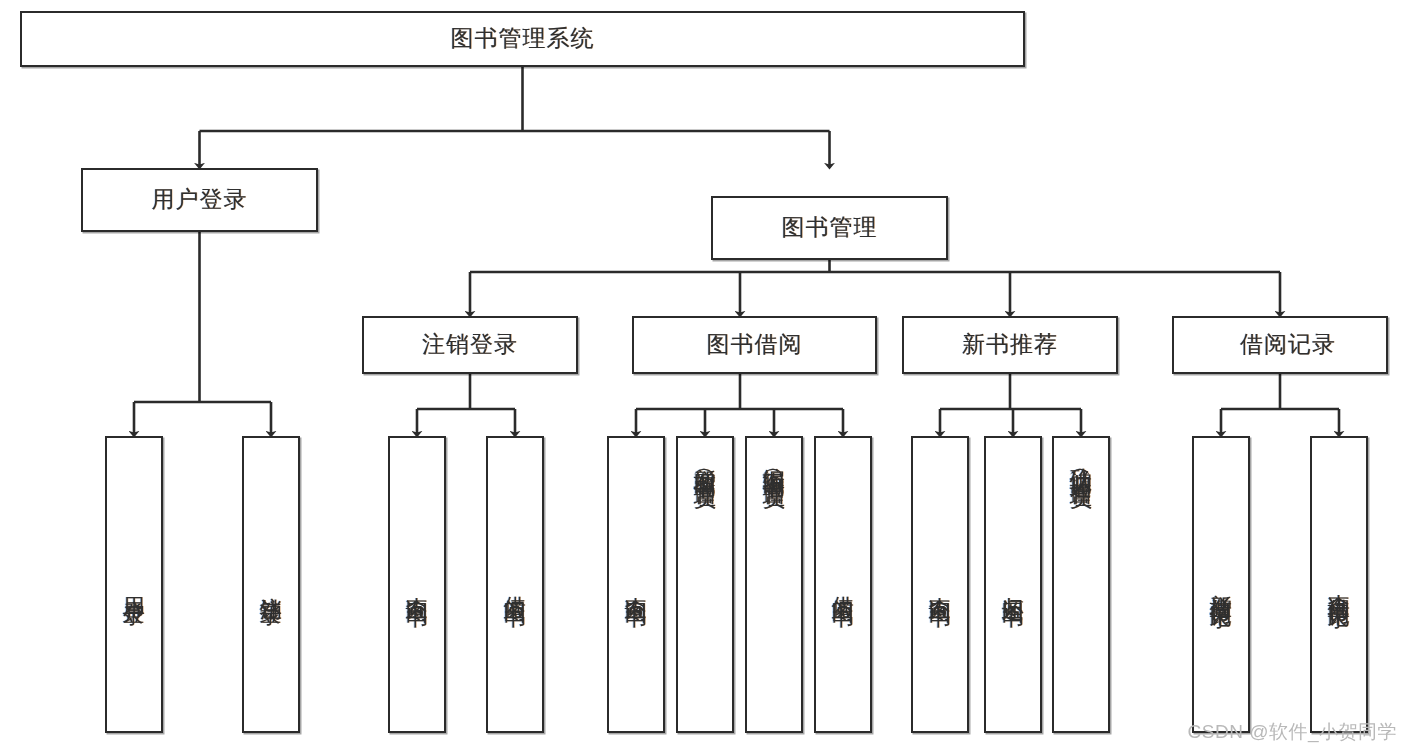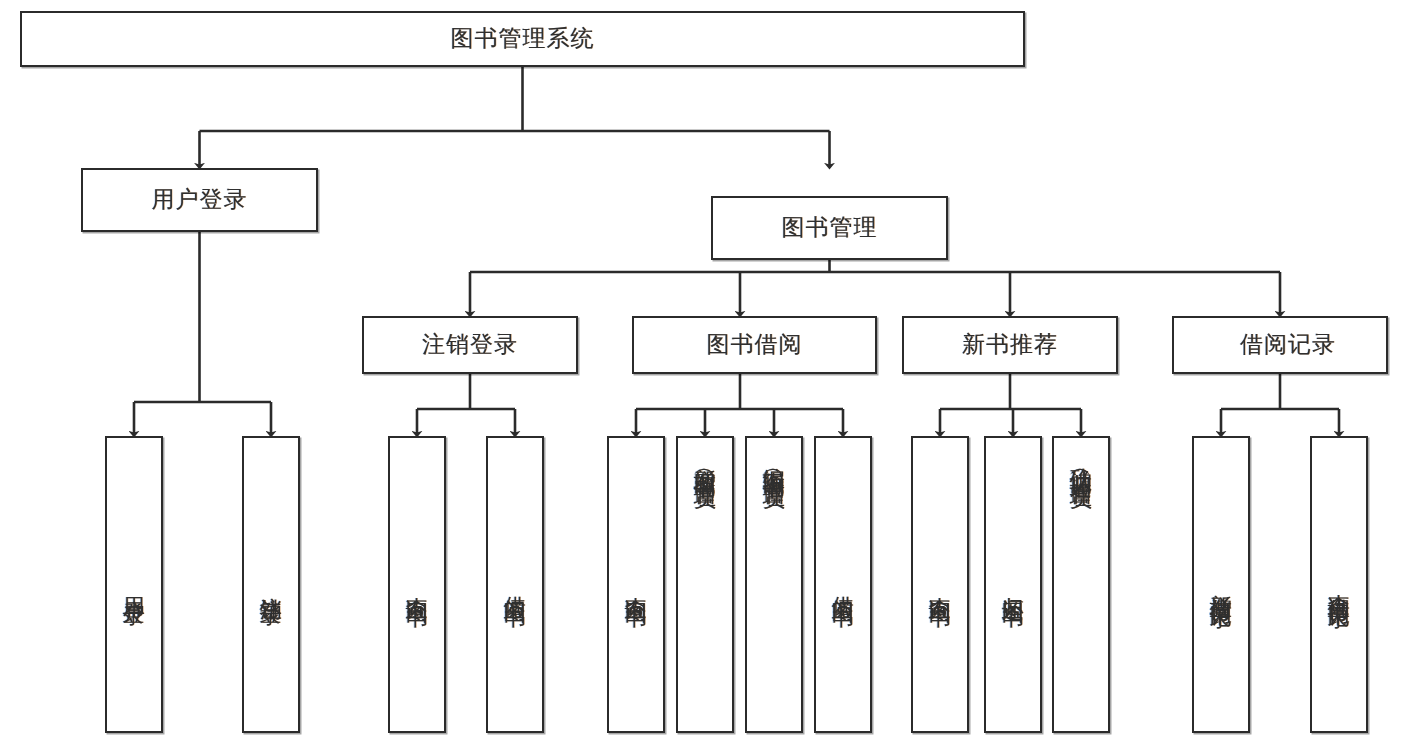--- a/index.html
+++ b/index.html
@@ -162,13 +162,14 @@
         <span class="node-label">确认归还（管理员）</span>
       </div>
       <div class="node-box leaf center-v" style="left: 1192px; top: 436px; width: 58px; height: 297px;">
         <span class="node-label">新增借阅记录</span>
       </div>
       <div class="node-box leaf center-v" style="left: 1310px; top: 436px; width: 58px; height: 297px;">
         <span class="node-label">查询借阅记录</span>
       </div>
     </div>
 
+  <div class="watermark">CSDN @软件_小贺同学</div>
 </div>
 
 </body></html>

